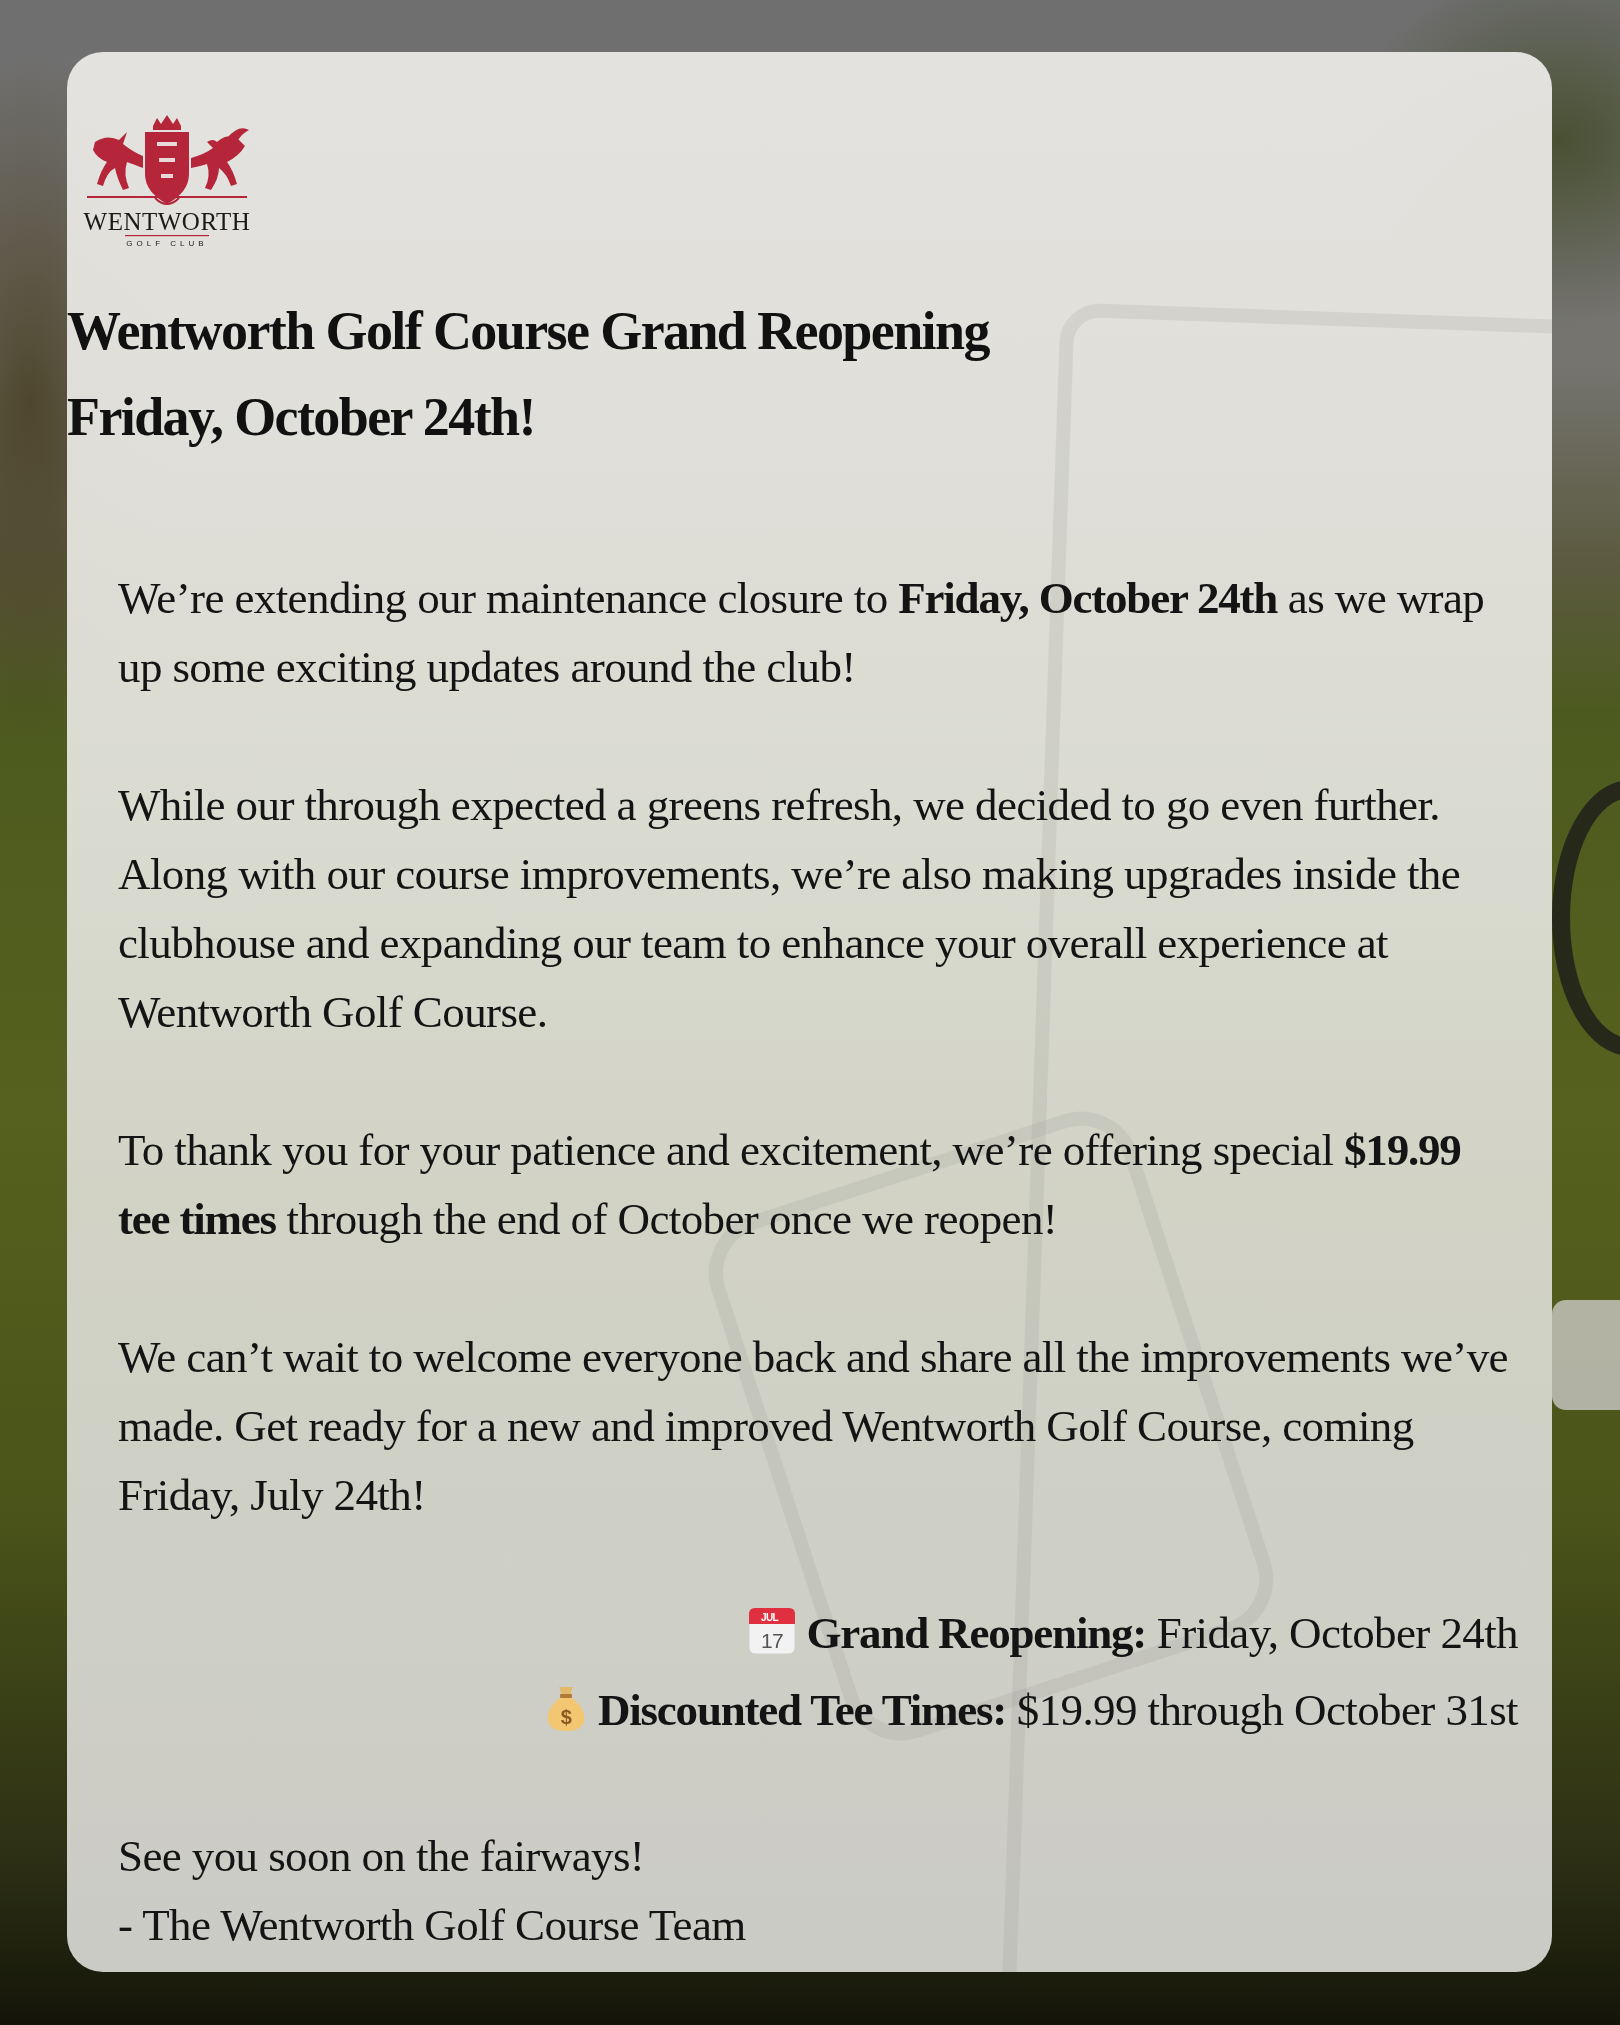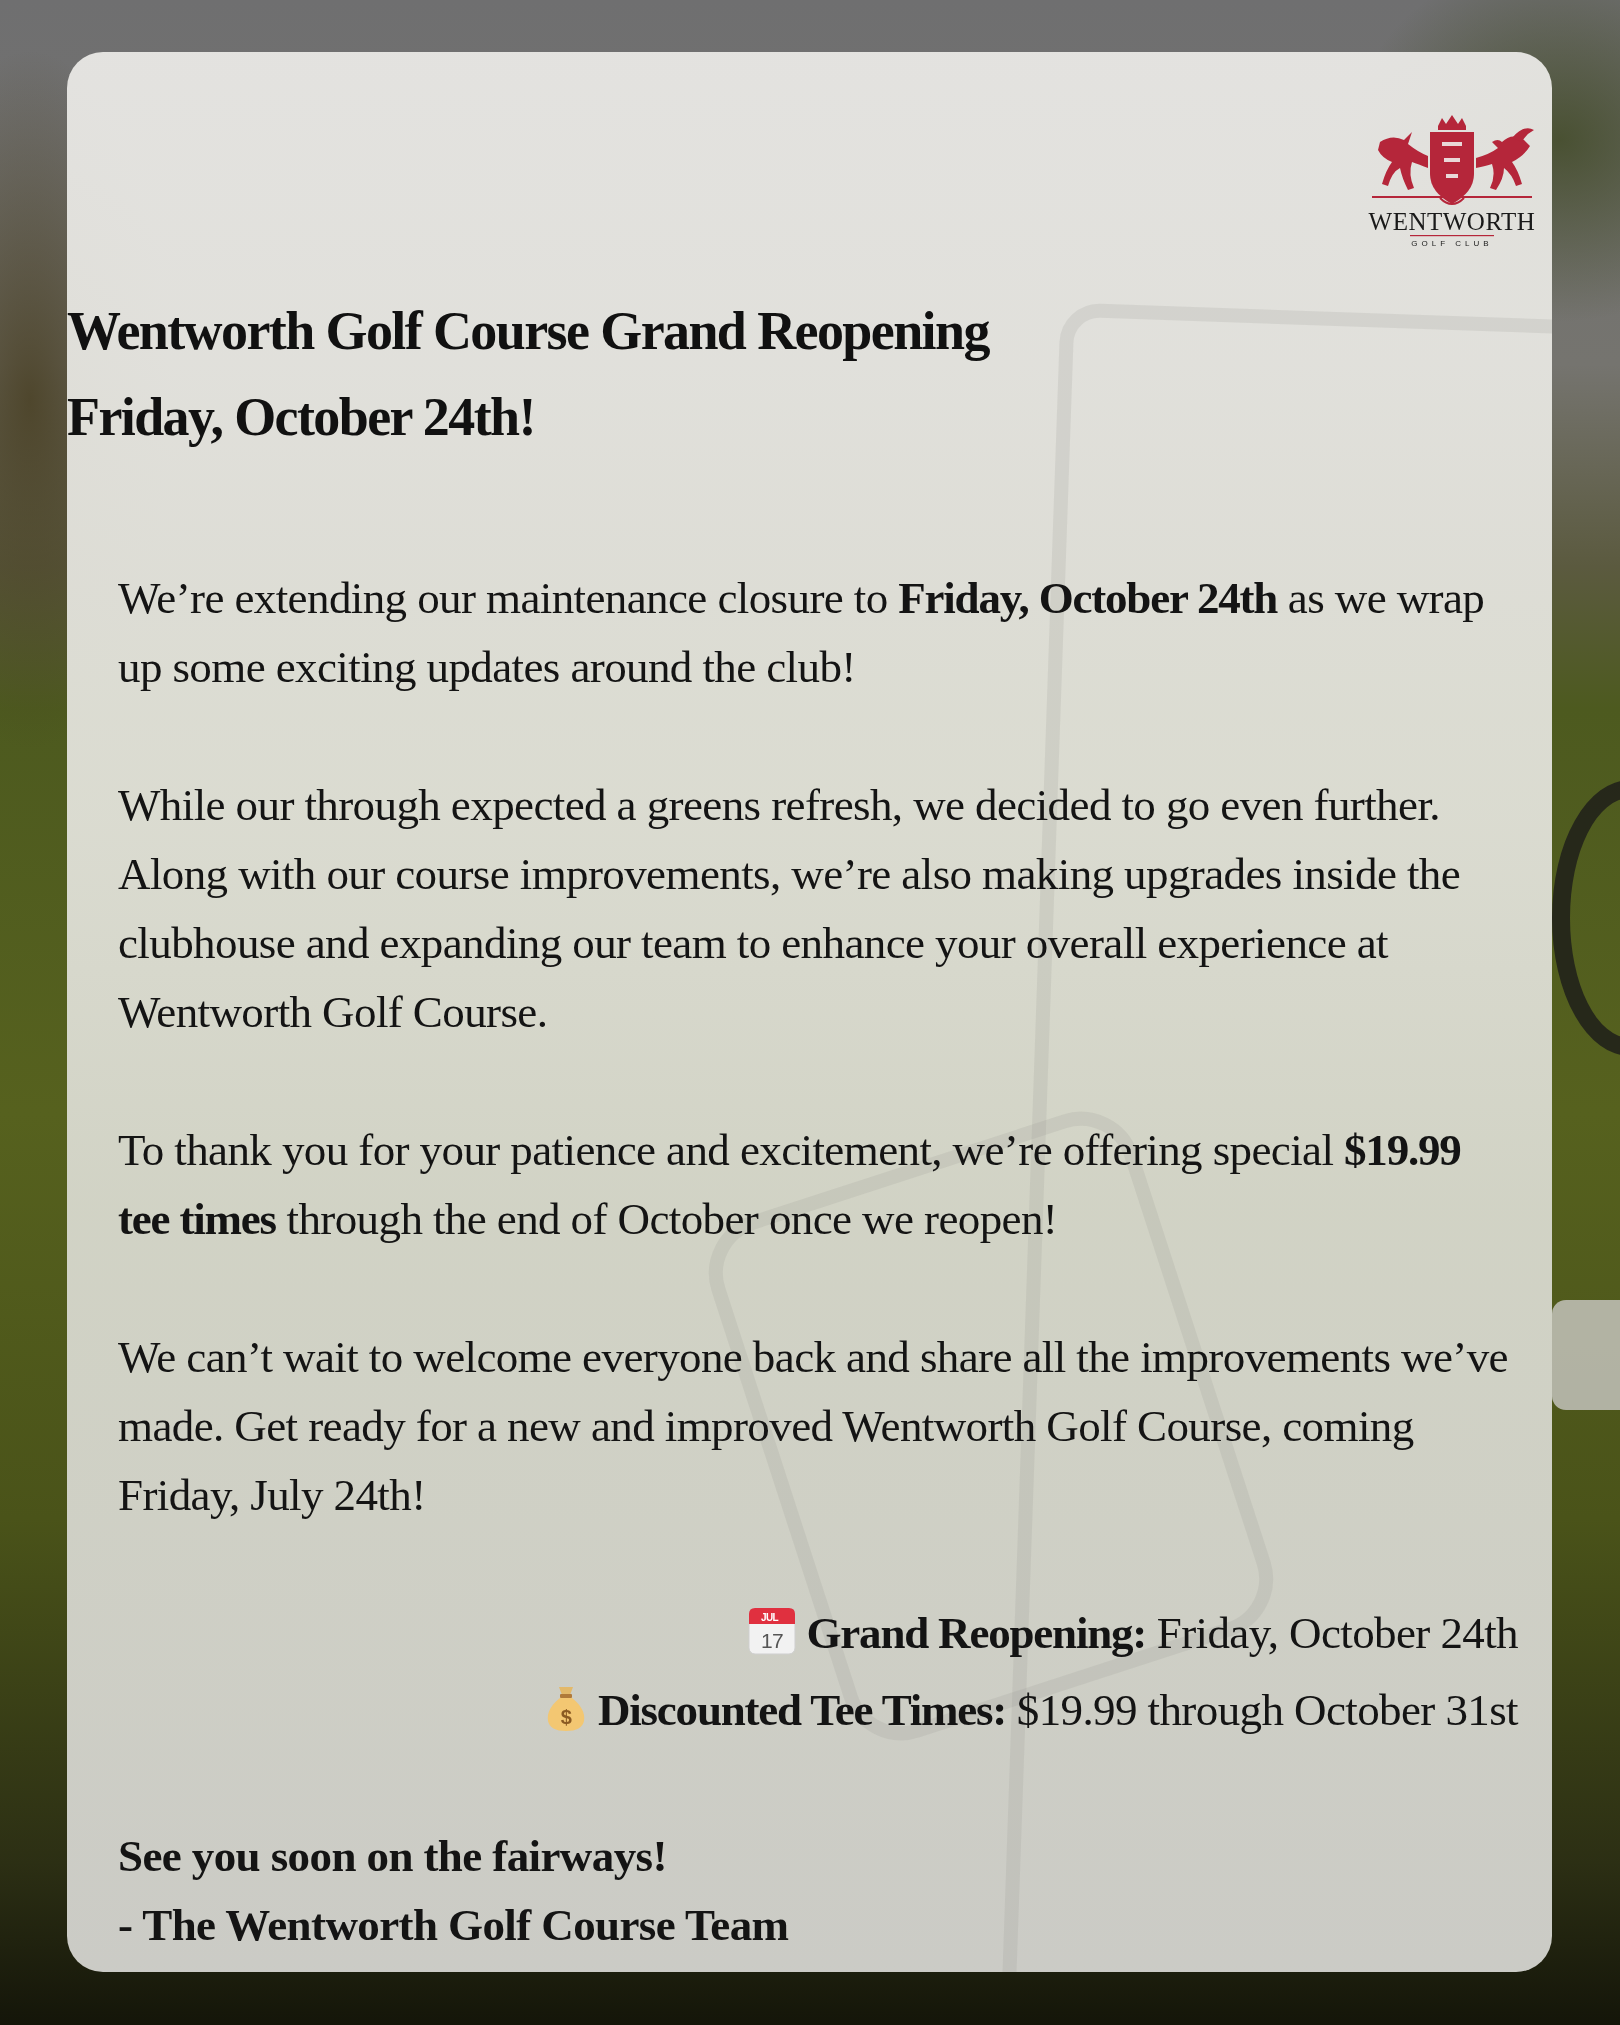--- a/index.html
+++ b/index.html
@@ -26,40 +26,40 @@
   .card {
     position: absolute; left: 67px; top: 52px; width: 1485px; height: 1920px;
     border-radius: 36px;
     background: linear-gradient(180deg, rgba(232,231,228,0.96) 0%, rgba(226,226,218,0.95) 40%, rgba(216,217,206,0.95) 60%, rgba(210,210,205,0.96) 100%);
     overflow: hidden;
   }
   .ghost {
     position: absolute; border: 14px solid rgba(150,150,145,0.18);
   }
   .logo {
-    position: absolute; left: 0; right: 0; top: 60px; text-align: right;
+    position: absolute; left: 0; right: 0; top: 60px; text-align: left;
   }
   .logo svg { display: inline-block; }
   .title {
     position: absolute; left: 0; right: 0; top: 236px; 
     font-weight: bold; font-size: 54px; line-height: 86px; color: #111;
     letter-spacing: -1.6px;
   }
   .body {
     position: absolute; left: 51px; top: 512px; width: 1400px;
     font-size: 45px; line-height: 69px; color: #141414; letter-spacing: -0.6px;
   }
   .body p { margin: 0 0 69px 0; }
   .body b { font-weight: bold; letter-spacing: -1.2px; }
   .bullets { text-align: right; margin: 0 0 69px 0; }
   .bullets div { line-height: 69px; }
   .emoji {
     display: inline-block; vertical-align: -8px; margin-right: 10px;
   }
-  .signoff p { margin: 0; font-weight: bold; }
+  .signoff p { margin: 0; }
 </style>
 </head>
 <body>
 
 <div class="bg"></div>
 <div class="bg-cart"></div>
 <div class="bg-seat"></div>
 
 <div class="card">
   <div class="ghost" style="left:960px; top:260px; width:560px; height:1900px; border-radius:40px; transform:rotate(2deg);"></div>

